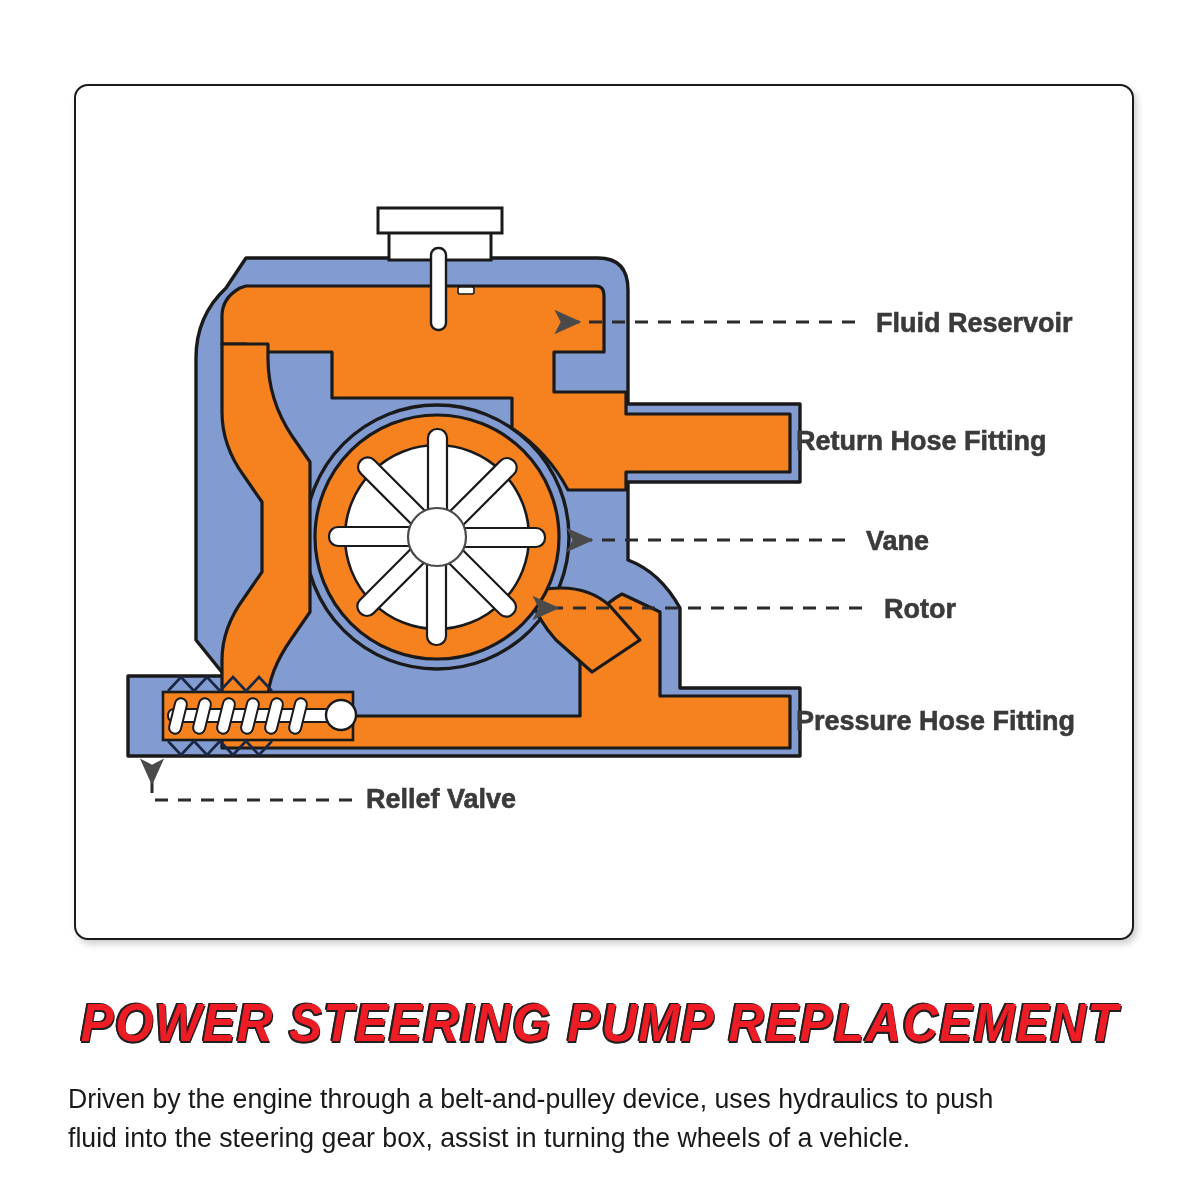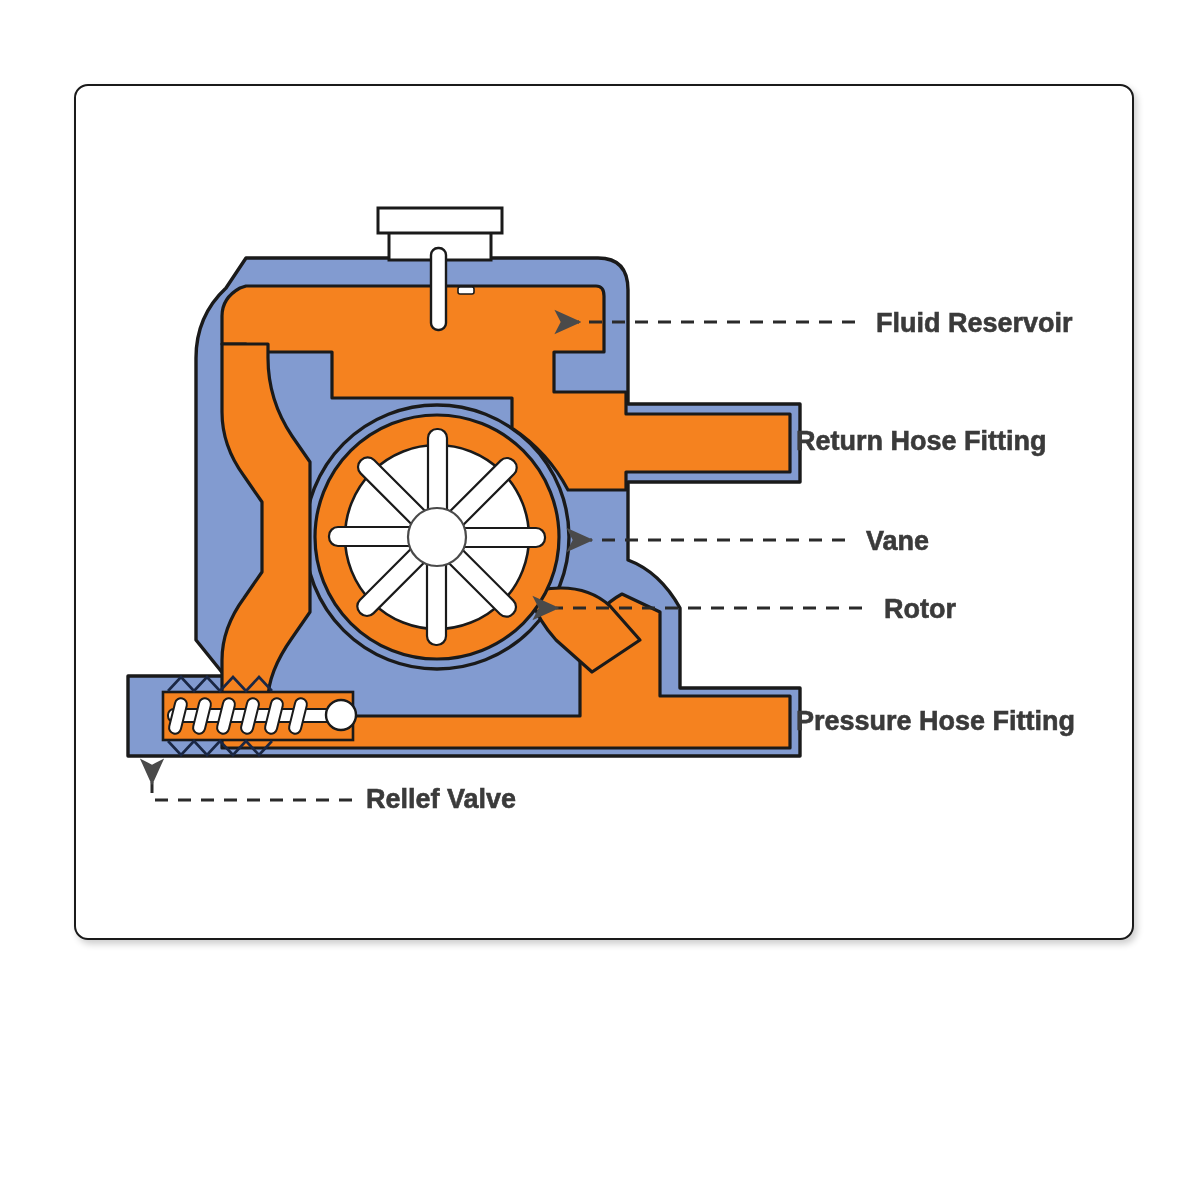--- a/index.html
+++ b/index.html
@@ -276,14 +276,21 @@
     <g>
       <text class="lbl" x="876" y="332">Fluid Reservoir</text>
       <text class="lbl" x="796" y="450">Return Hose Fitting</text>
       <text class="lbl" x="866" y="550">Vane</text>
       <text class="lbl" x="884" y="618">Rotor</text>
       <text class="lbl" x="796" y="730">Pressure Hose Fitting</text>
       <text class="lbl" x="366" y="808">Rellef Valve</text>
     </g>
   </svg>
 
+  <div id="caption-block">
+    <div id="headline">POWER STEERING PUMP REPLACEMENT</div>
+    <div id="description">
+      <div>Driven by the engine through a belt-and-pulley device, uses hydraulics to push</div>
+      <div>fluid into the steering gear box, assist in turning the wheels of a vehicle.</div>
+    </div>
+  </div>
 
 </div>
 
 </body></html>

